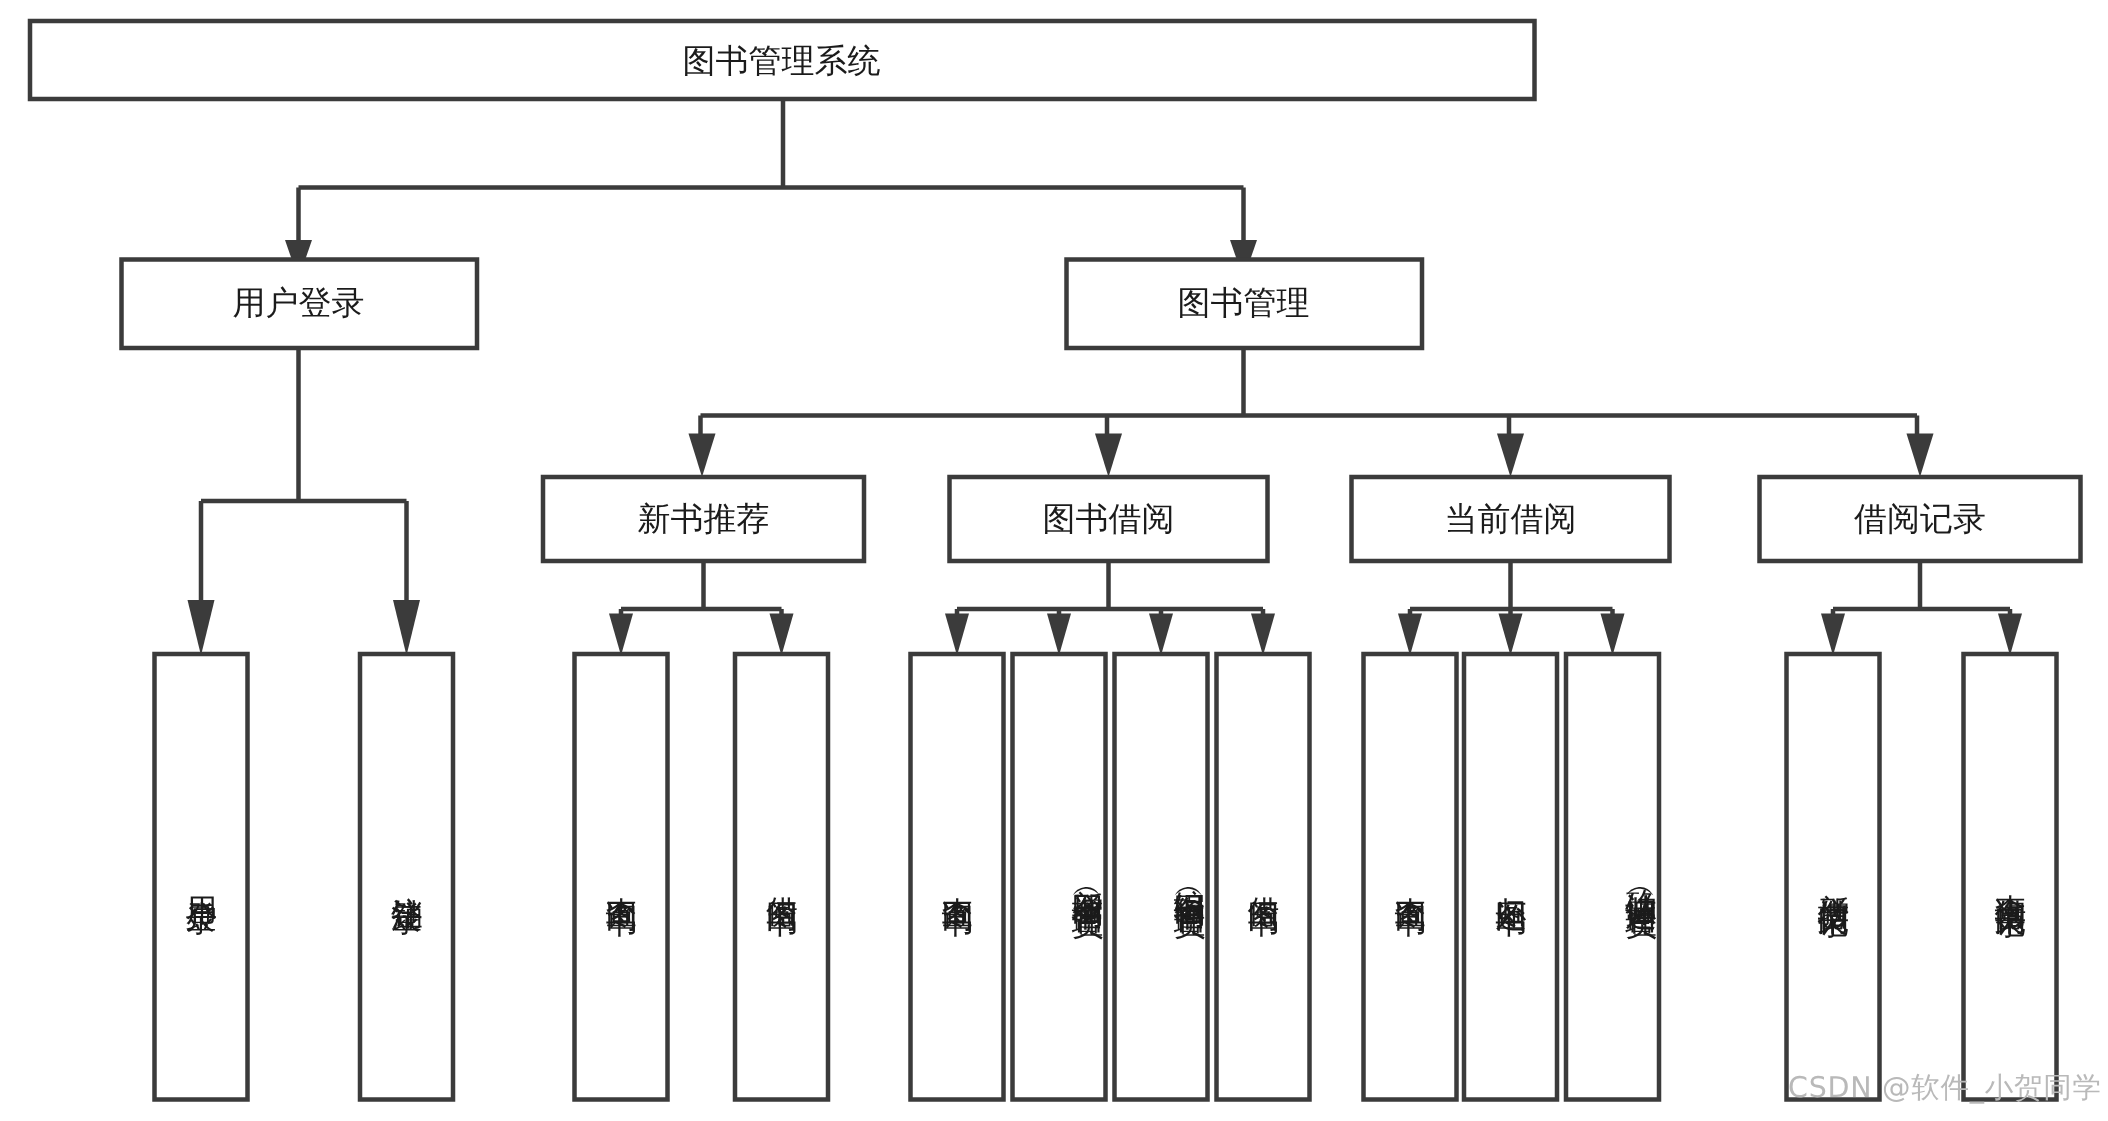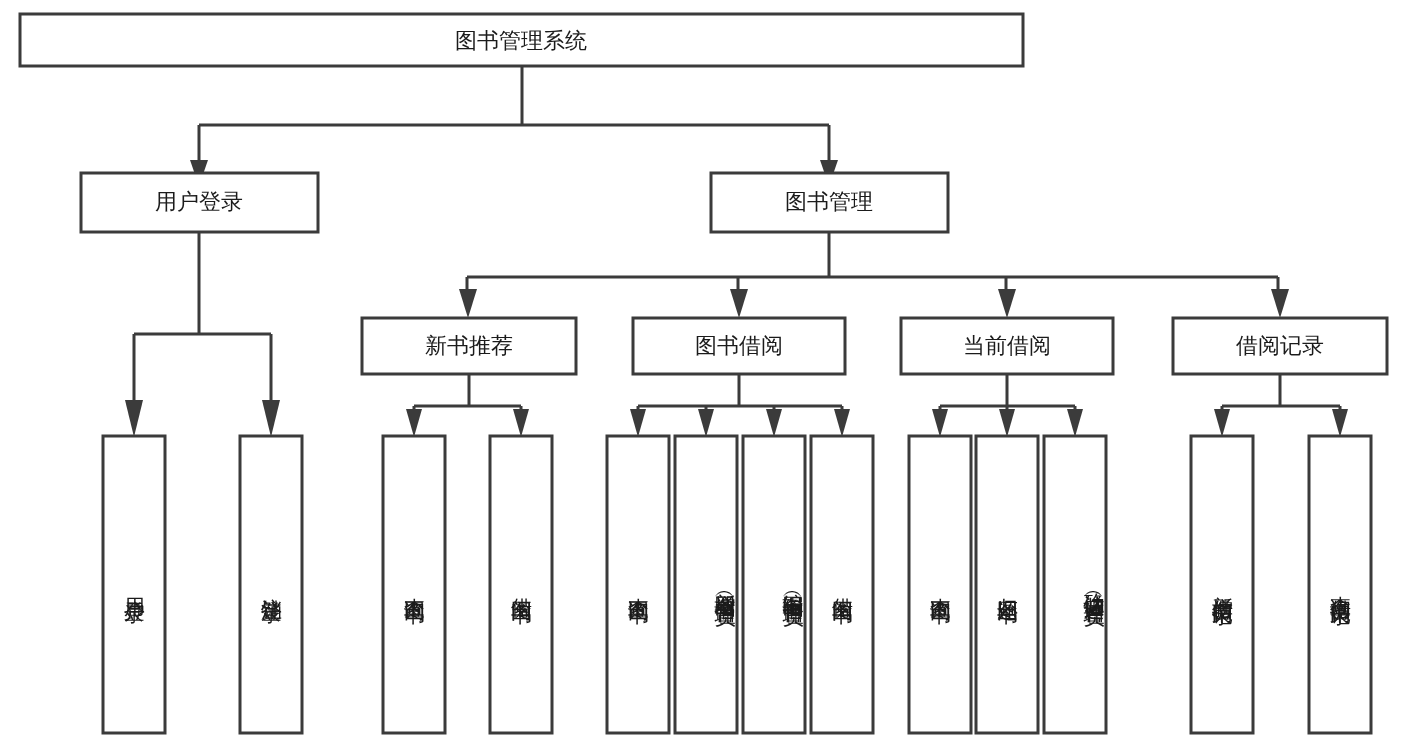--- a/index.html
+++ b/index.html
@@ -179,14 +179,15 @@
   <div class="vlabel" style="left:743px; top:442px; width:62px; height:285px; display:flex; align-items:flex-start; justify-content:center;">编辑图书（管理员）</div>
   <div class="vlabel" style="left:811px; top:436px; width:62px; height:297px; display:flex; align-items:center; justify-content:center;">借阅图书</div>
 
   <div class="vlabel" style="left:909px; top:436px; width:62px; height:297px; display:flex; align-items:center; justify-content:center;">查询图书</div>
   <div class="vlabel" style="left:976px; top:436px; width:62px; height:297px; display:flex; align-items:center; justify-content:center;">归还图书</div>
   <div class="vlabel" style="left:1044px; top:442px; width:62px; height:285px; display:flex; align-items:flex-start; justify-content:center;">确认归还（管理员）</div>
 
   <div class="vlabel" style="left:1191px; top:436px; width:62px; height:297px; display:flex; align-items:center; justify-content:center;">新增借阅记录</div>
   <div class="vlabel" style="left:1309px; top:436px; width:62px; height:297px; display:flex; align-items:center; justify-content:center;">查询借阅记录</div>
 
+  <div class="watermark">CSDN @软件_小贺同学</div>
 
 </div>
 
 </body></html>

